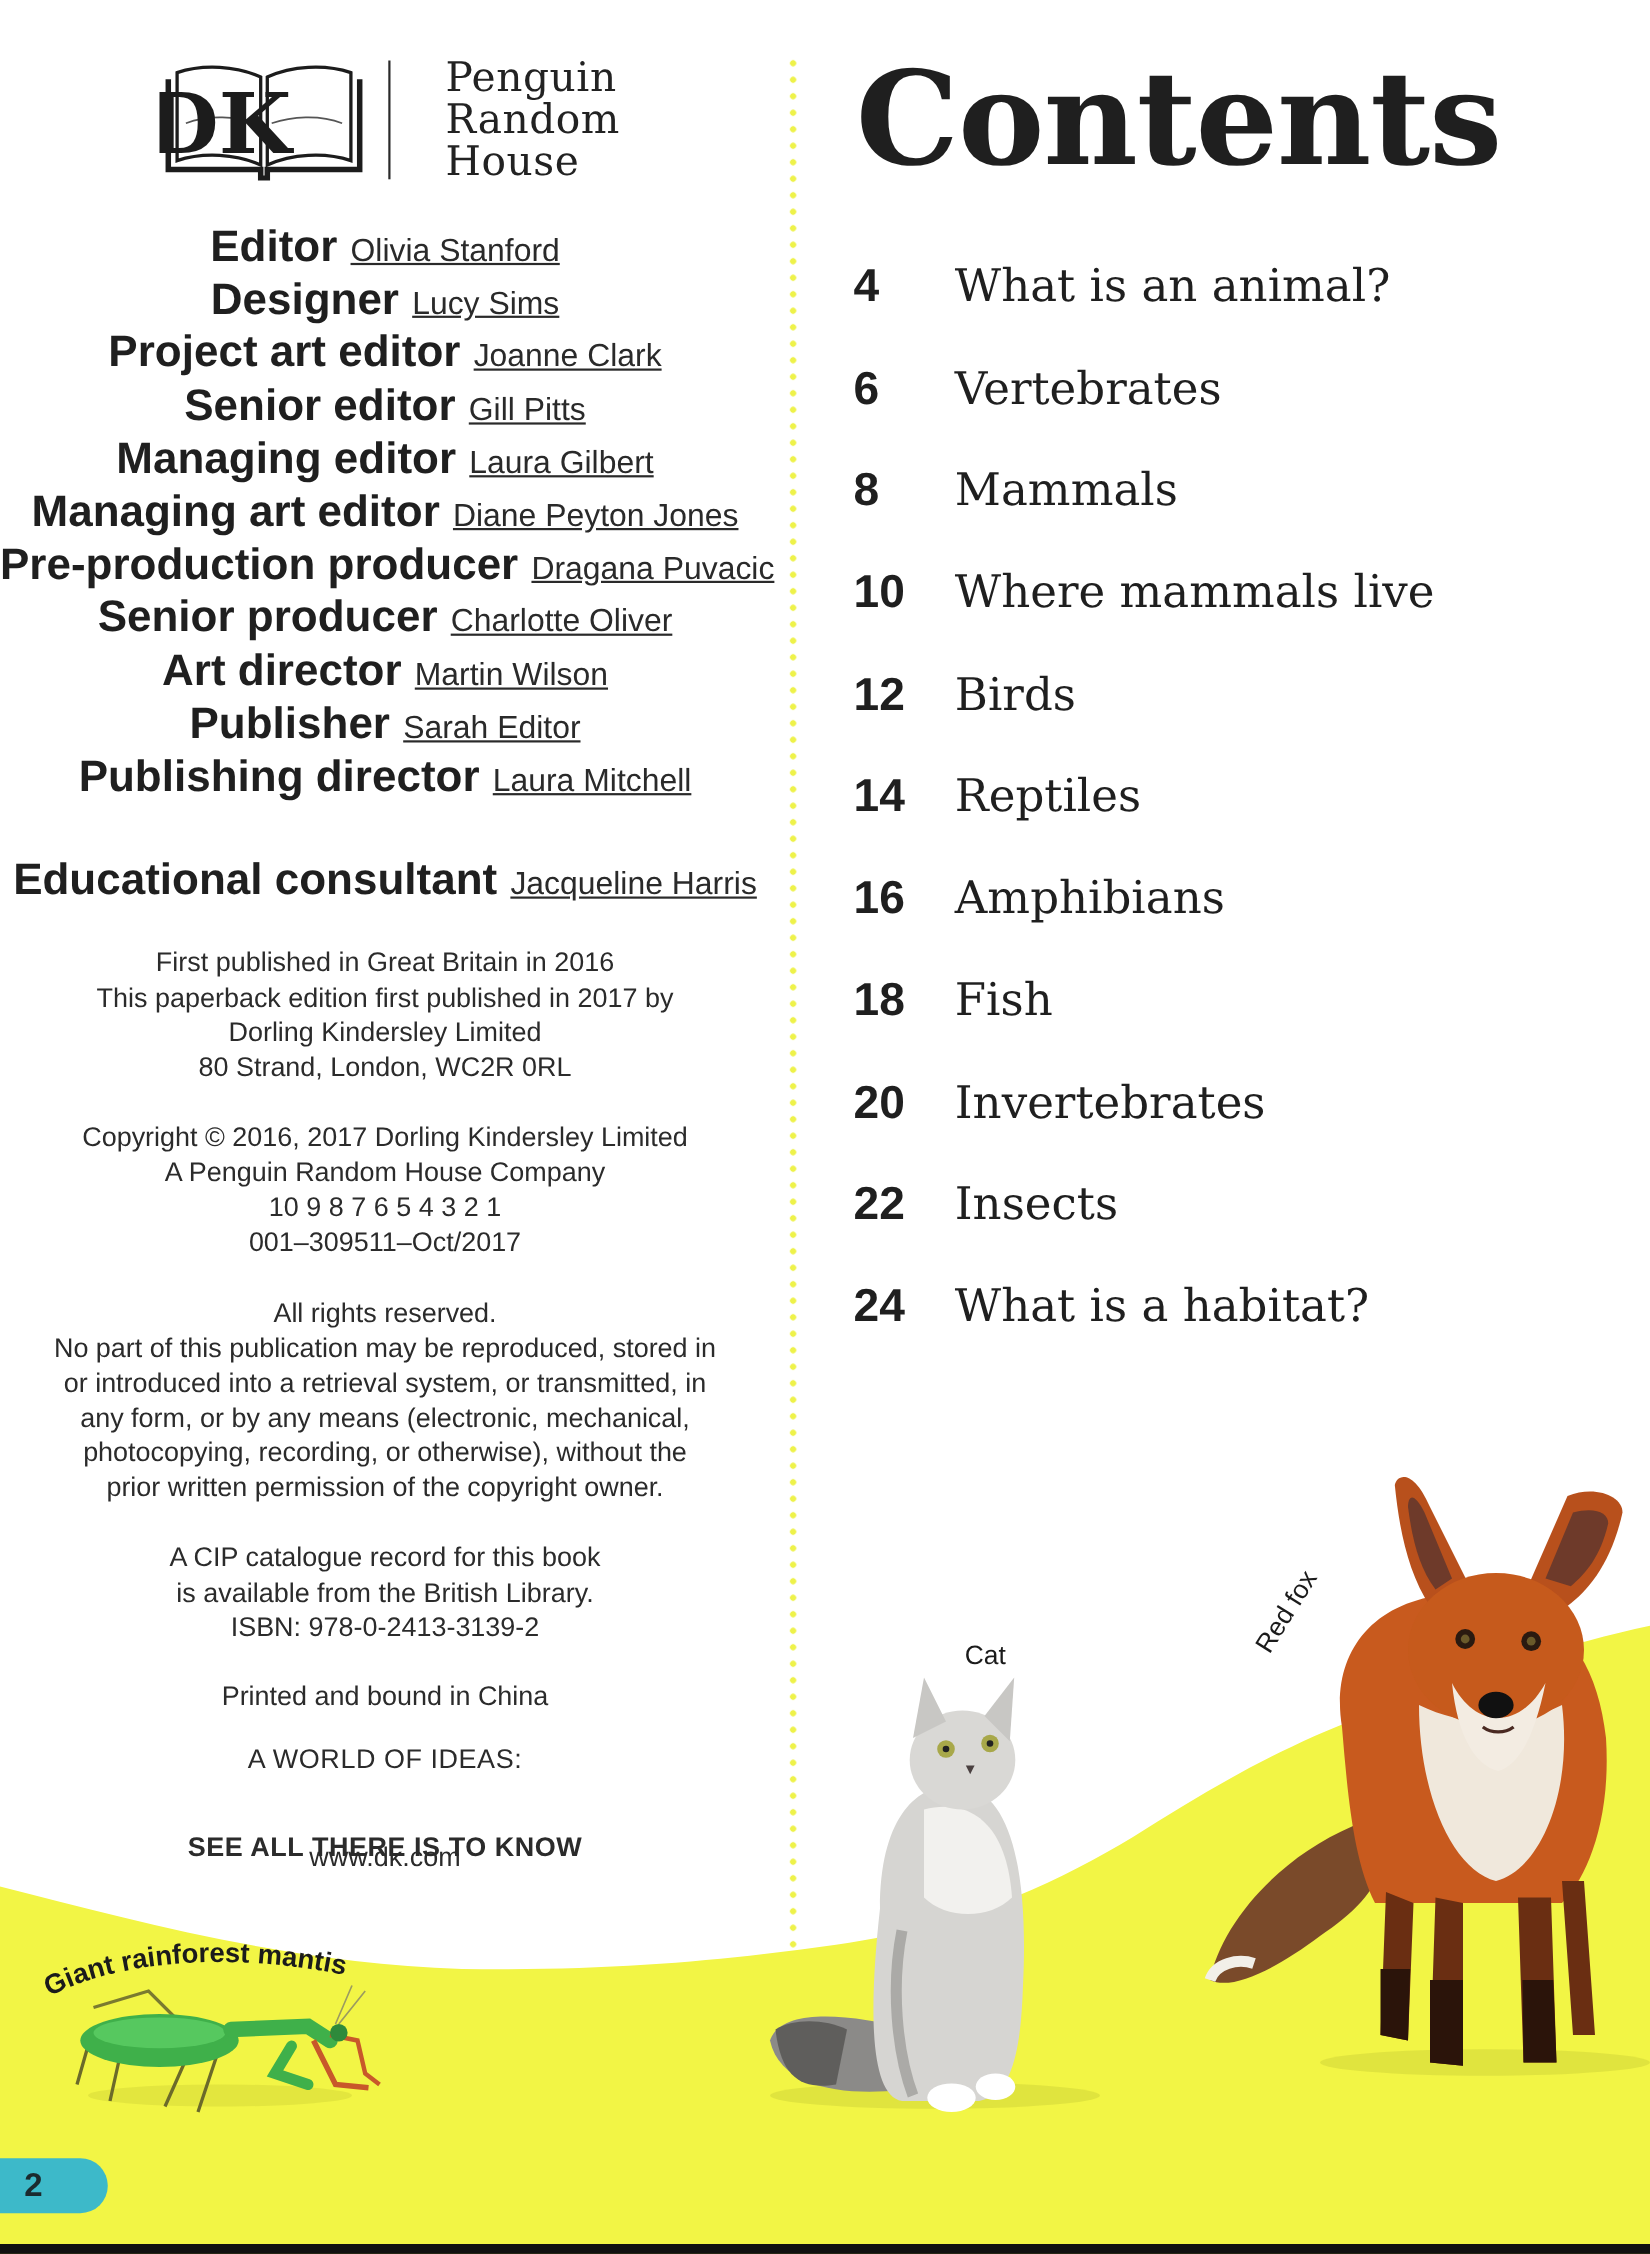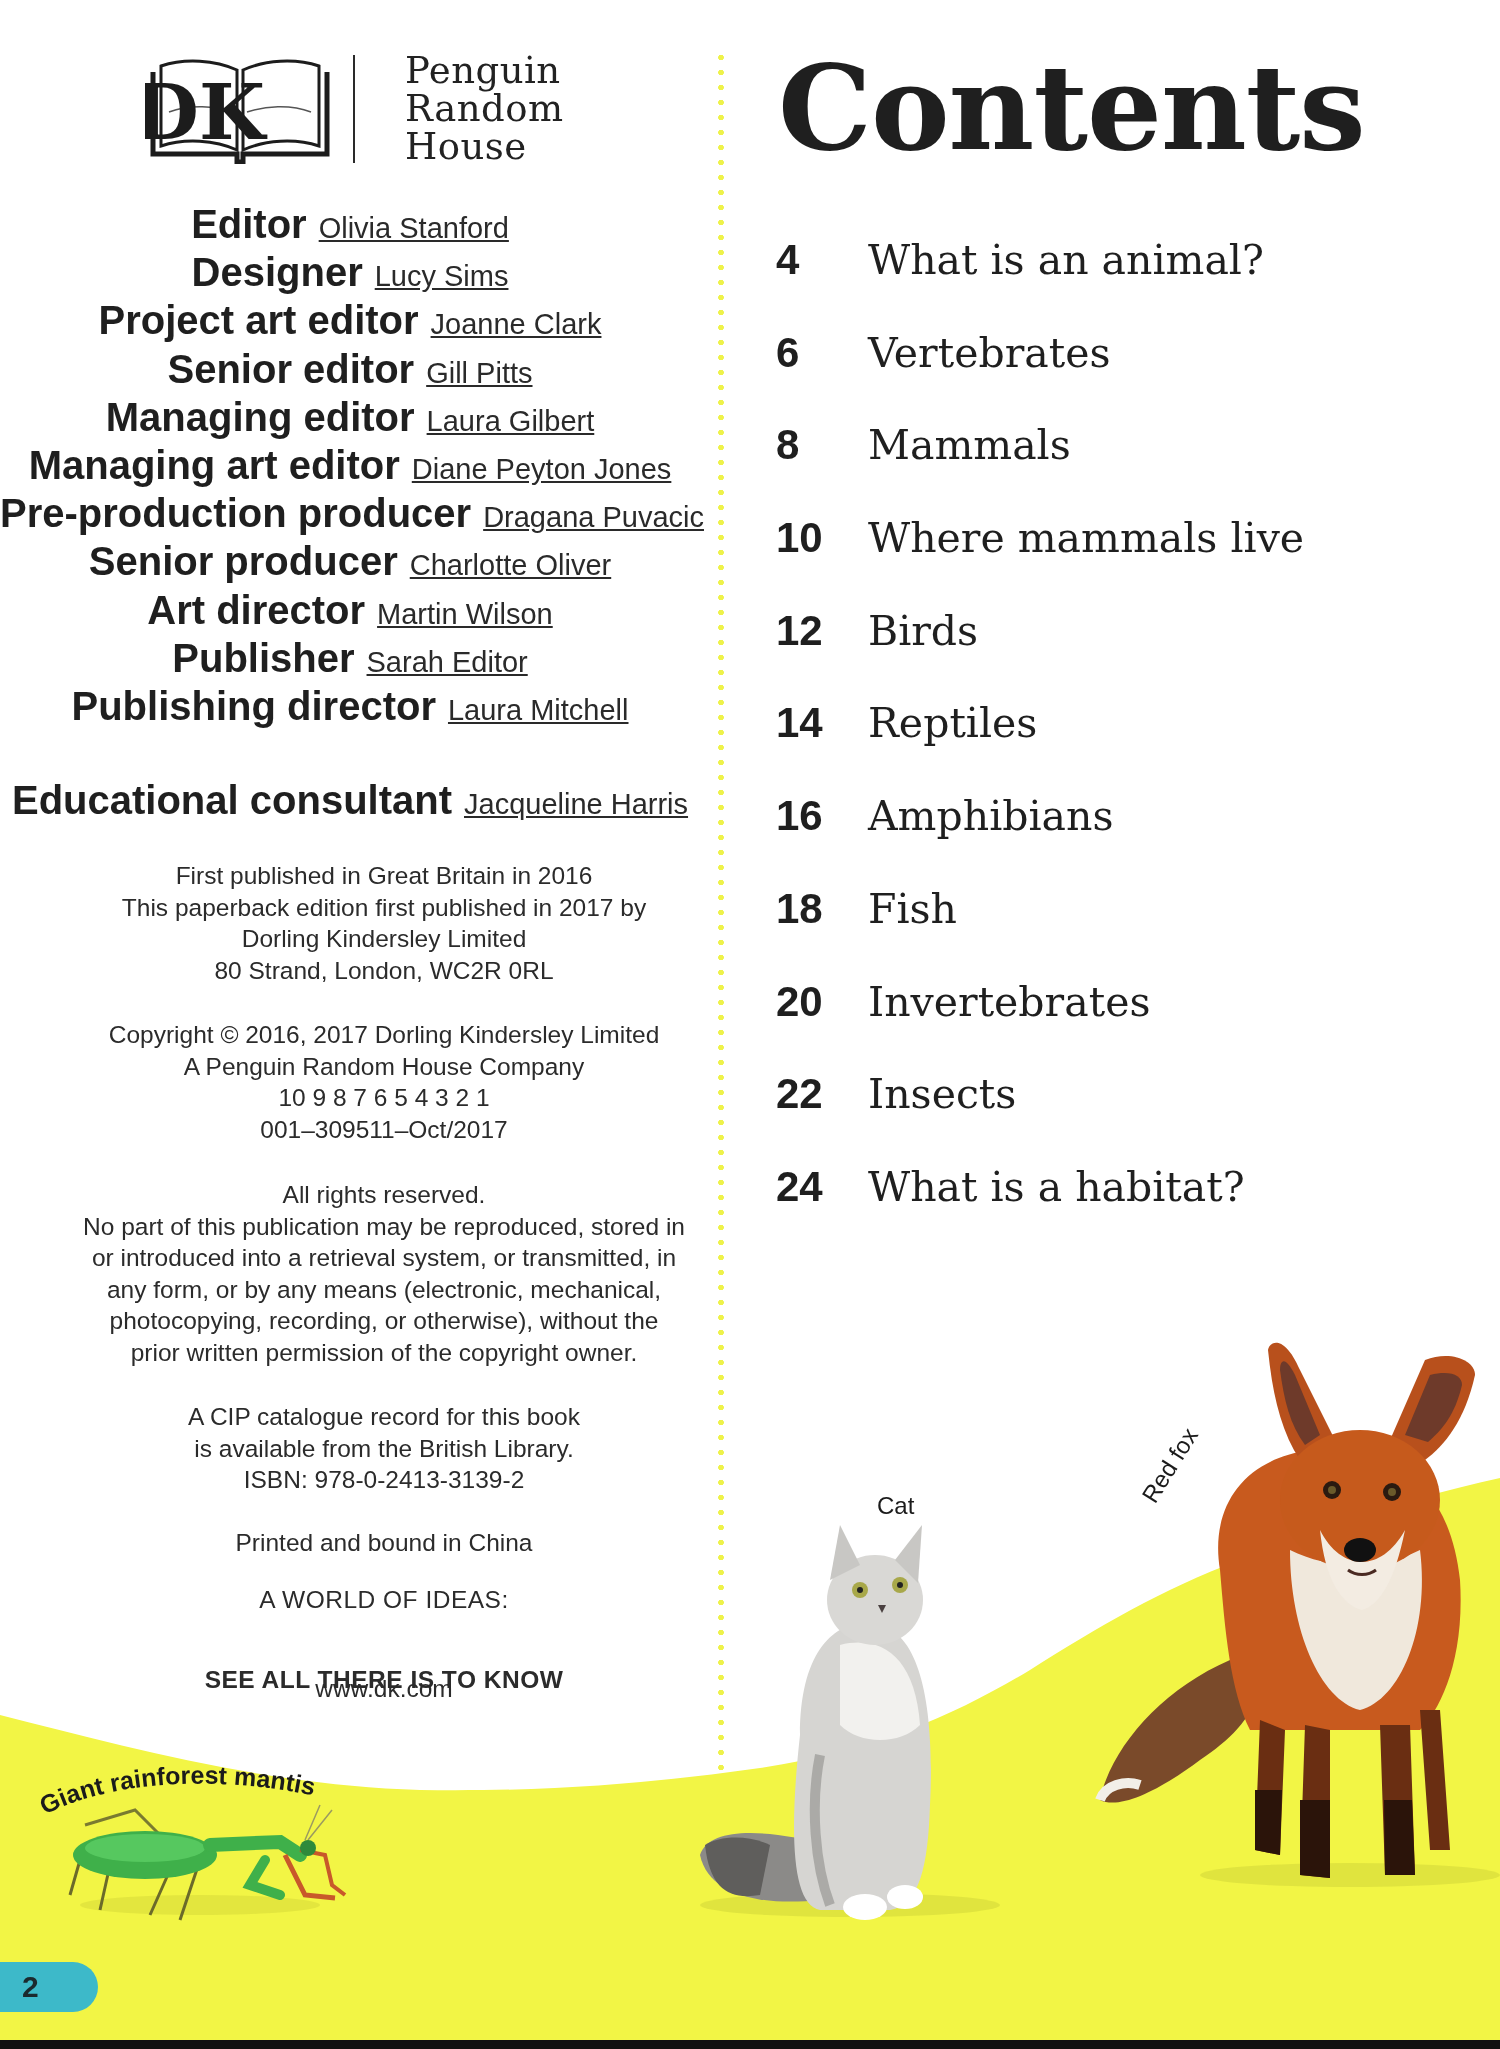--- a/index.html
+++ b/index.html
@@ -28,21 +28,21 @@
   .logo-sep { width: 2px; height: 108px; background: #2a2a2a; margin: 0 22px 0 18px; }
   .prh { font-family: "DejaVu Serif", serif; font-weight: 300; font-size: 37px; line-height: 38px; color: #222; letter-spacing: 0.5px; margin-left: 28px; }
 
   .credits { position: absolute; left: 0; top: 202px; width: 700px; text-align: center; }
   .credit { font-size: 29px; line-height: 44.2px; white-space: nowrap; }
   .credit .role { font-family: "Liberation Sans", sans-serif; font-weight: 700; color: #1f1f1f; font-size: 40px; }
   .credit .name { font-family: "Liberation Sans", sans-serif; font-weight: 400; color: #2a2a2a; margin-left: 12px; font-size: 29px; text-decoration: underline; }
   .consultant { position: absolute; left: 0; top: 778px; width: 700px; text-align: center; }
 
   .block { position: absolute; left: 0; width: 700px; text-align: center;
-    font-family: "Liberation Sans", sans-serif; font-size: 24.5px; line-height: 31.5px; color: #2b2b2b; padding-left: 34px; }
+    font-family: "Liberation Sans", sans-serif; font-size: 24.5px; line-height: 31.5px; color: #2b2b2b; }
   .block div { white-space: nowrap; }
   .b1 { top: 860px; }
   .b2 { top: 1019px; }
   .b3 { top: 1179px; }
   .b4 { top: 1401px; }
   .b5 { top: 1527px; }
   .b6 { top: 1584px; letter-spacing: 0.5px; }
   .b6 .bold { font-weight: 700; margin-top: 48px; }
   .b7 { top: 1673px; }
 

